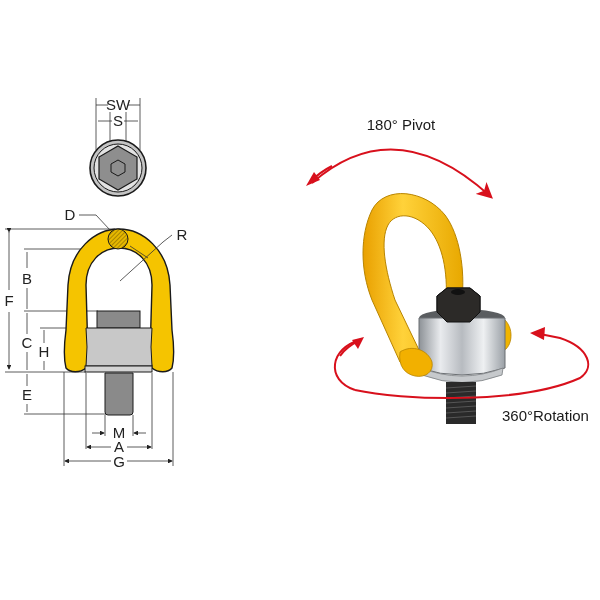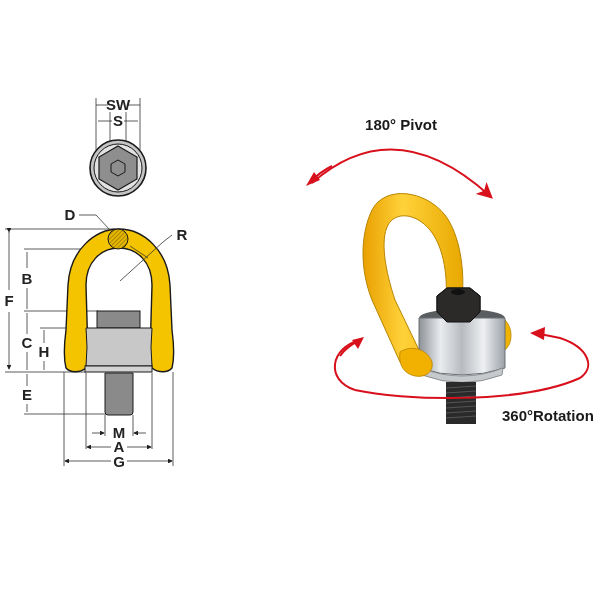--- a/index.html
+++ b/index.html
@@ -1,16 +1,16 @@
 <!DOCTYPE html>
 <html><head>
 <meta charset="utf-8">
 <style>
   html, body { margin: 0; padding: 0; background: #ffffff; }
-  #canvas { position: relative; width: 600px; height: 600px; background: #ffffff; overflow: hidden; font-weight: bold; }
+  #canvas { position: relative; width: 600px; height: 600px; background: #ffffff; overflow: hidden; }
   svg { position: absolute; left: 0; top: 0; }
   .dimtext { font-family: "Liberation Sans", sans-serif; font-size: 15px; fill: #222222; }
   .labeltext { font-family: "Liberation Sans", sans-serif; font-size: 15px; fill: #1a1a1a; }
 </style>
 </head>
 <body>
 
 <div id="canvas">
 <svg width="600" height="600" viewBox="0 0 600 600" xmlns="http://www.w3.org/2000/svg">
   <defs>

